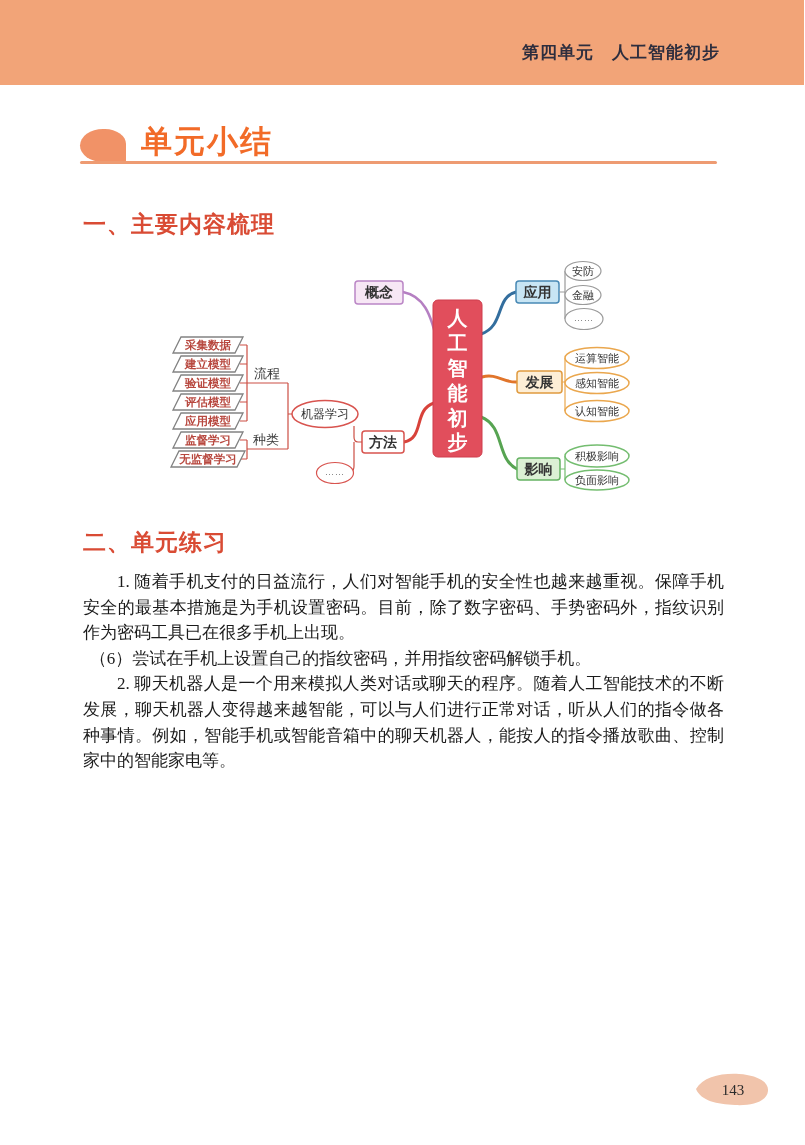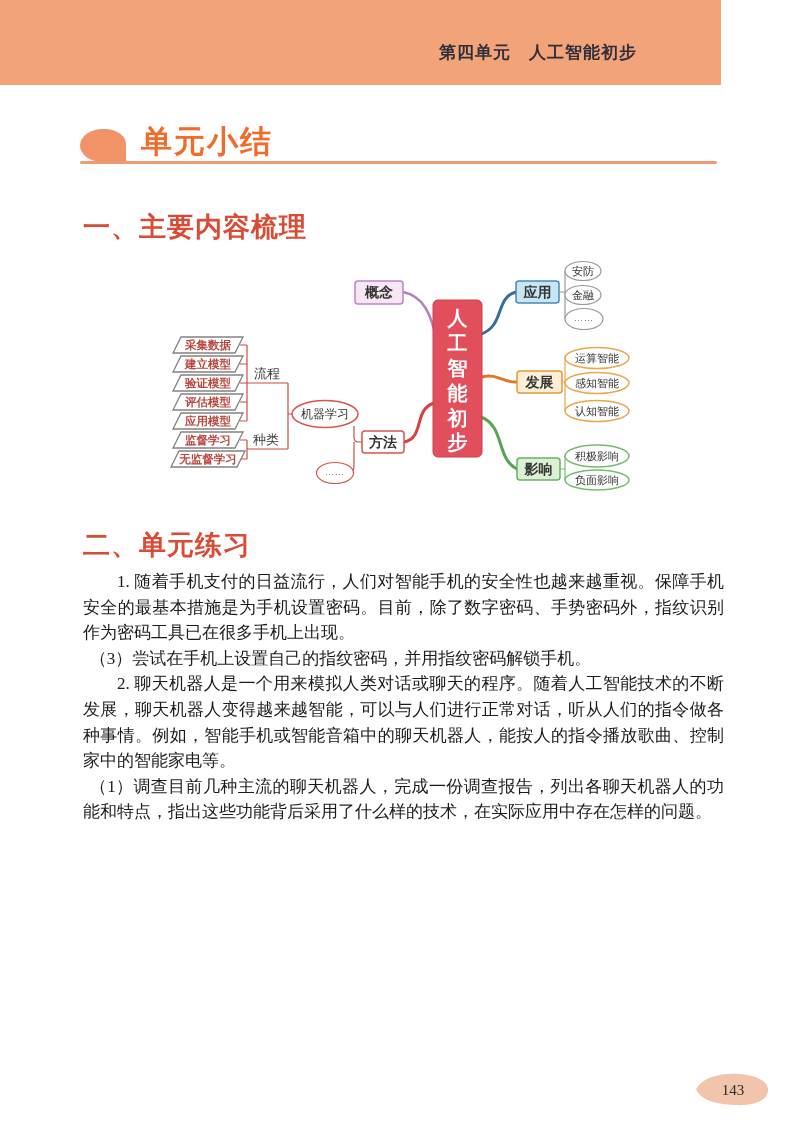--- a/index.html
+++ b/index.html
@@ -2,21 +2,21 @@
 <html><head>
 <meta charset="utf-8">
 <style>
   html,body { margin:0; padding:0; }
   body {
     width:805px; height:1145px; position:relative; overflow:hidden;
     background:#ffffff;
     font-family:"Liberation Serif","DejaVu Serif",serif;
   }
   
-  .band { position:absolute; left:0; top:0; width:721px; height:85px; background:#f2a478; }
+  .band { position:absolute; left:0; top:0; width:804px; height:85px; background:#f2a478; }
   .band-text {
     position:absolute; top:41px; right:84px;
     font-size:17px; font-weight:bold; color:#2e2e3e; letter-spacing:1px;
   }
   
   .leaf {
     position:absolute; left:80px; top:129px; width:46px; height:33px;
     background:#f19267; border-radius:55% 50% 0 55%;
   }
   .page-title {
@@ -24,21 +24,21 @@
     font-family:Liberation Mono, monospace;
     font-size:31px; font-weight:bold; color:#f26b28; letter-spacing:2px;
   }
   .title-rule {
     position:absolute; left:80px; top:161px; width:637px; height:3px;
     background:#ee9b72; border-radius:2px;
   }
   .sec-heading {
     position:absolute; left:83px;
     font-family:"Liberation Sans","DejaVu Sans",sans-serif;
-    font-size:27px; font-weight:bold; color:#d94b34; letter-spacing:1px;
+    font-size:23px; font-weight:bold; color:#d94b34; letter-spacing:1px;
   }
   #sec1 { top:209px; }
   #sec2 { top:527px; }
   
   .mindmap { position:absolute; left:155px; top:250px; width:490px; height:250px; }
   .mindmap text { font-family:"Liberation Serif","DejaVu Serif",serif; }
   .mm-box-label   { font-size:14px; font-weight:bold; fill:#333333; text-anchor:middle; }
   .mm-oval-label  { font-size:11px; fill:#333333; text-anchor:middle; }
   .mm-oval-label-sm { font-size:9px; fill:#555555; text-anchor:middle; letter-spacing:1px; }
   .mm-center-char { font-size:20px; font-weight:bold; fill:#ffffff; text-anchor:middle; }
@@ -167,21 +167,20 @@
     <text class="mm-para-label" x="53" y="194">监督学习</text>
     <polygon points="24,201 90,201 82,217 16,217" fill="#ffffff" stroke="#828282" stroke-width="1.3"></polygon>
     <text class="mm-para-label" x="53" y="213">无监督学习</text>
   </g>
 </svg>
 
 <div id="sec2" class="sec-heading">二、单元练习</div>
 
 <div class="bodytext">
   <p class="main">1. 随着手机支付的日益流行，人们对智能手机的安全性也越来越重视。保障手机安全的最基本措施是为手机设置密码。目前，除了数字密码、手势密码外，指纹识别作为密码工具已在很多手机上出现。</p>
-  <p class="sub">（3）尝试在手机上设置自己的指纹密码，并用指纹密码解锁手机。</p>
+  <p class="sub">（6）尝试在手机上设置自己的指纹密码，并用指纹密码解锁手机。</p>
   <p class="main">2. 聊天机器人是一个用来模拟人类对话或聊天的程序。随着人工智能技术的不断发展，聊天机器人变得越来越智能，可以与人们进行正常对话，听从人们的指令做各种事情。例如，智能手机或智能音箱中的聊天机器人，能按人的指令播放歌曲、控制家中的智能家电等。</p>
-  <p class="sub">（1）调查目前几种主流的聊天机器人，完成一份调查报告，列出各聊天机器人的功能和特点，指出这些功能背后采用了什么样的技术，在实际应用中存在怎样的问题。</p>
 </div>
 
 <svg class="badge" viewBox="0 0 74 34">
   <path d="M1,16 C8,4 26,0 44,1 C62,2 74,9 73,18 C72,28 58,33 40,32 C22,31 6,28 1,16 Z" fill="#f1c4ab"></path>
   <text x="38" y="22">143</text>
 </svg>
 
 </body></html>

